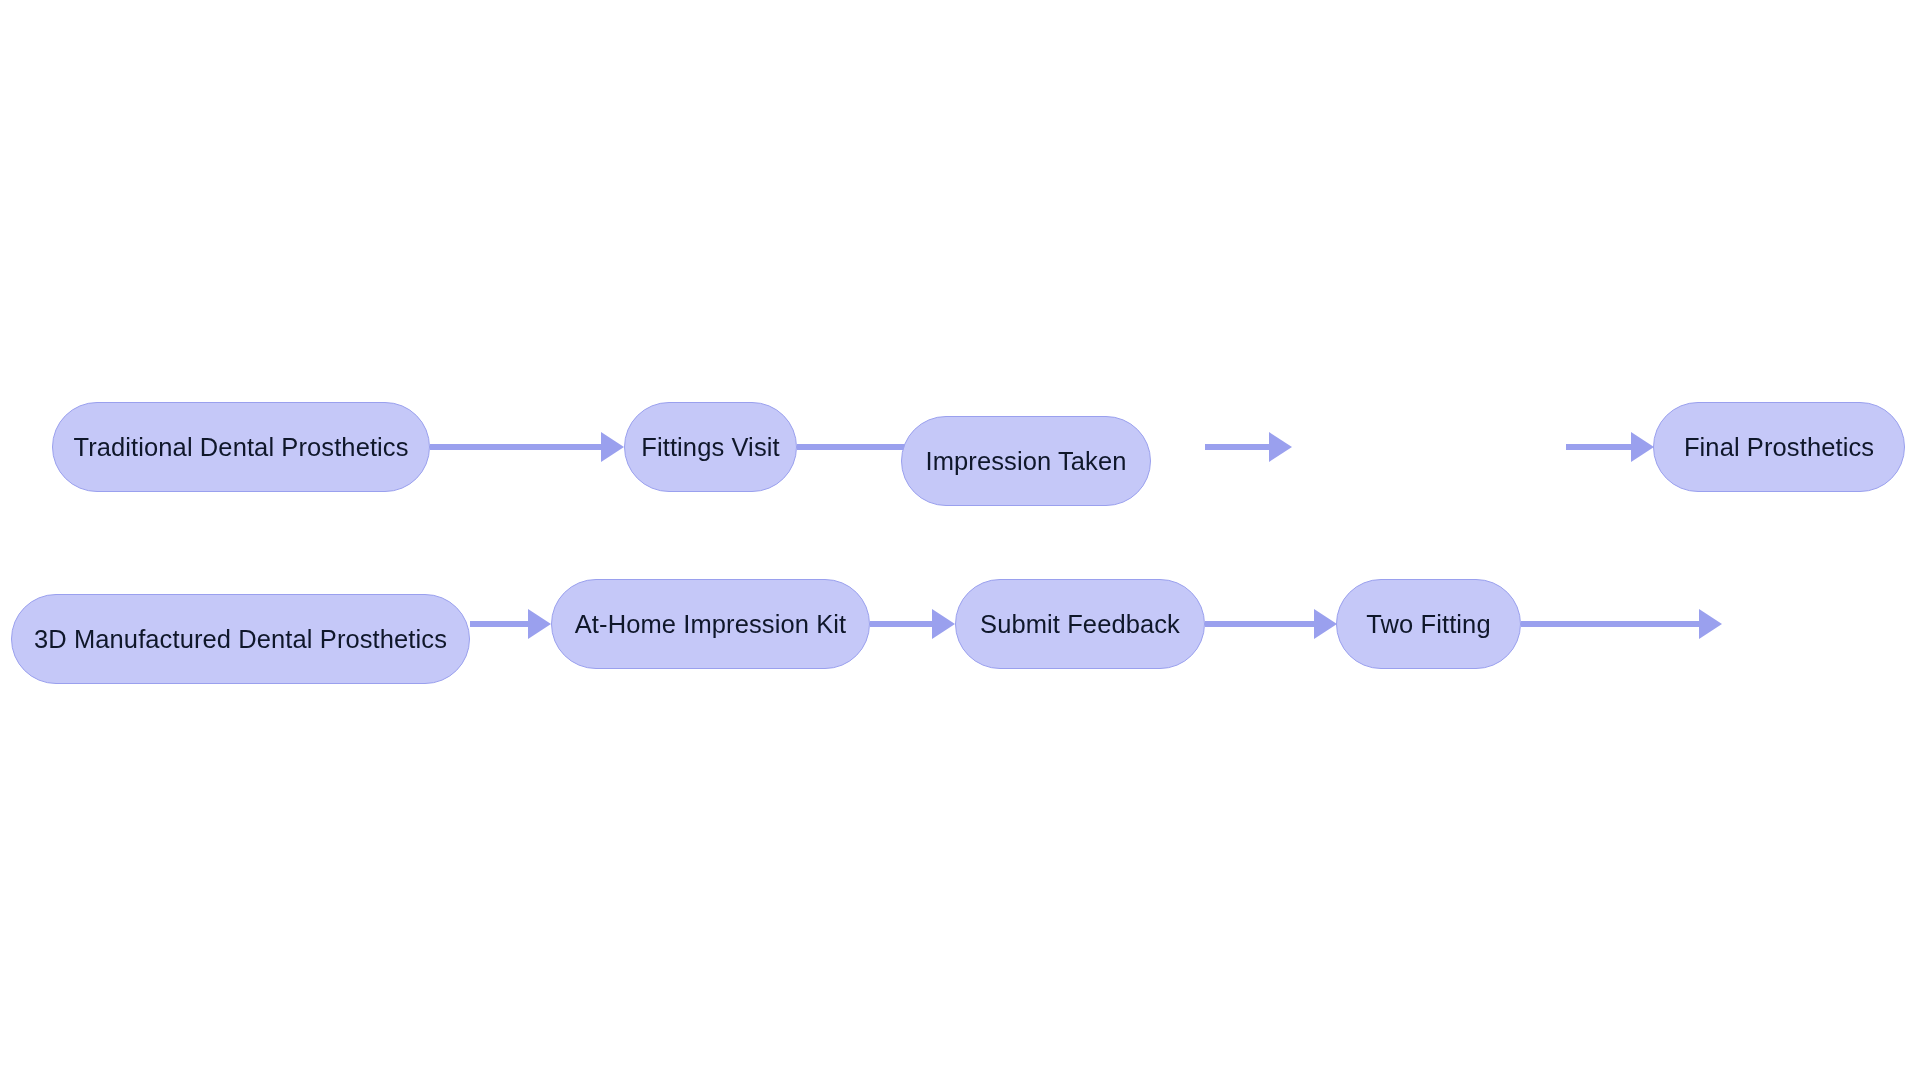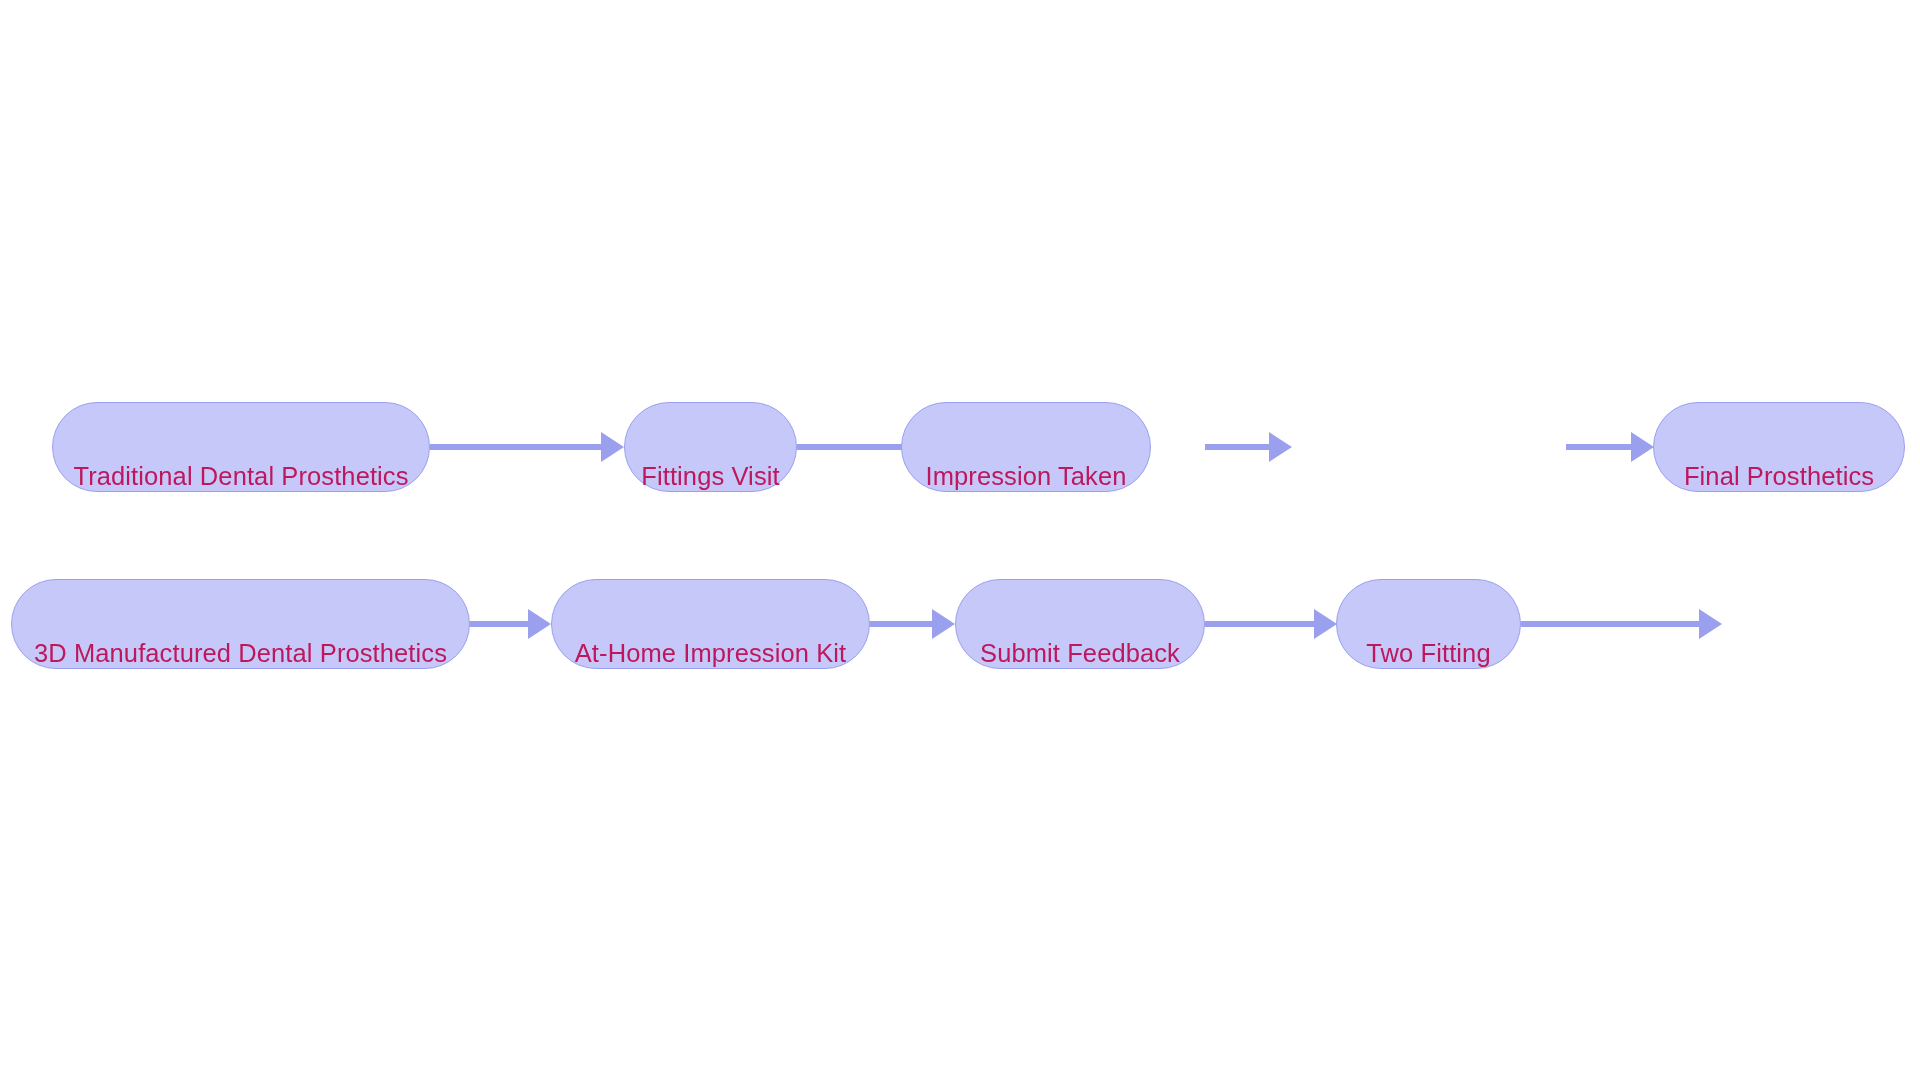--- a/index.html
+++ b/index.html
@@ -35,23 +35,23 @@
 
   .node {
     position: absolute;
     top: 0;
     height: 90px;
     box-sizing: border-box;
     background: #c5c8f8;
     border: 1.6px solid #9aa0ee;
     border-radius: 45px;
     display: flex;
-    align-items: flex-end;
+    align-items: center;
     justify-content: center;
-    color: #be185d;
+    color: #0f172a;
     font-size: 25.5px;
     font-weight: 400;
     letter-spacing: 0.1px;
     white-space: nowrap;
     user-select: none;
   }
 
   .edge {
     position: absolute;
     height: 6px;
@@ -82,40 +82,40 @@
     <div class="edge" style="left:430px; width:171px;"></div>
     <div class="arrowhead" style="left:601px;"></div>
 
     <div class="node" style="left:624px; width:173px;">
       <span>Fittings Visit</span>
     </div>
 
     <div class="edge" style="left:797px; width:135px;"></div>
     <div class="arrowhead" style="left:932px;"></div>
 
-    <div class="node" style="left:901px; width:250px;">
+    <div class="node" style="left:901px; width:250px;margin-top:14px;">
       <span>Impression Taken</span>
     </div>
 
     <div class="edge" style="left:1205px; width:64px;"></div>
     <div class="arrowhead" style="left:1269px;"></div>
 
 
     <div class="edge" style="left:1566px; width:65px;"></div>
     <div class="arrowhead" style="left:1631px;"></div>
 
     <div class="node" style="left:1653px; width:252px;">
       <span>Final Prosthetics</span>
     </div>
 
   </div>
 
   <div class="lane lane-bottom">
 
-    <div class="node" style="left:11px;  width:459px;">
+    <div class="node" style="left:11px;  width:459px;margin-top:15px;">
       <span>3D Manufactured Dental Prosthetics</span>
     </div>
 
     <div class="edge" style="left:470px; width:58px;"></div>
     <div class="arrowhead" style="left:528px;"></div>
 
     <div class="node" style="left:551px; width:319px;">
       <span>At-Home Impression Kit</span>
     </div>
 

